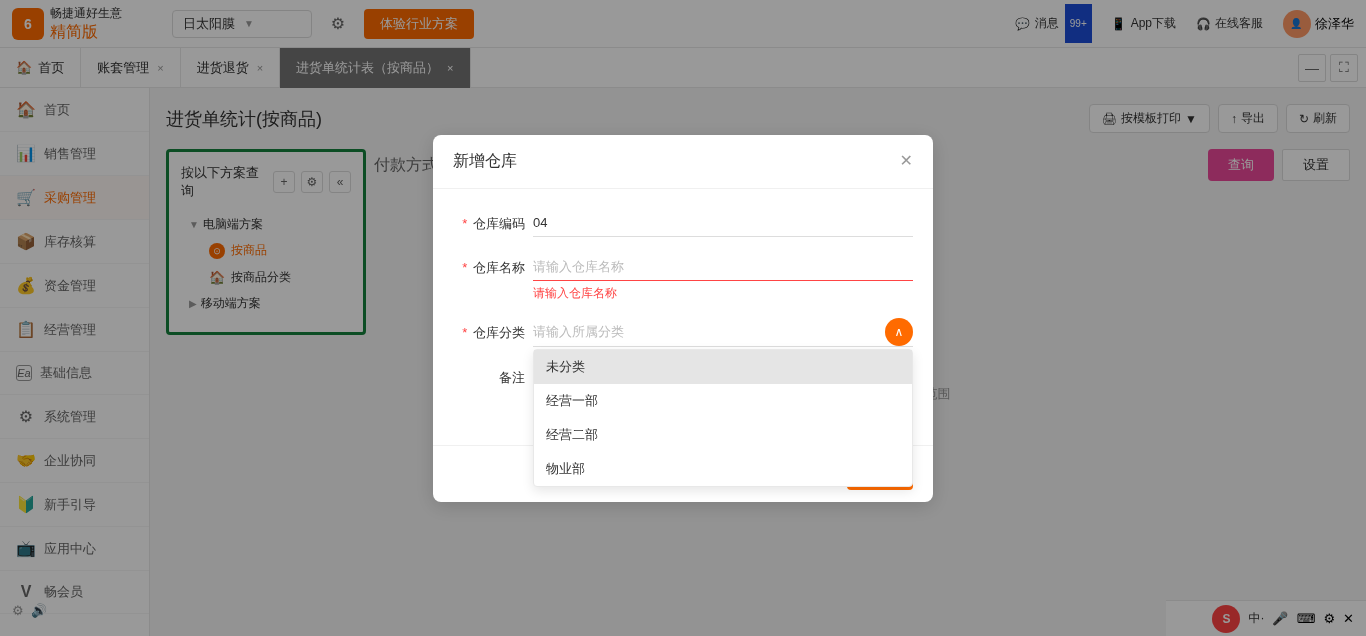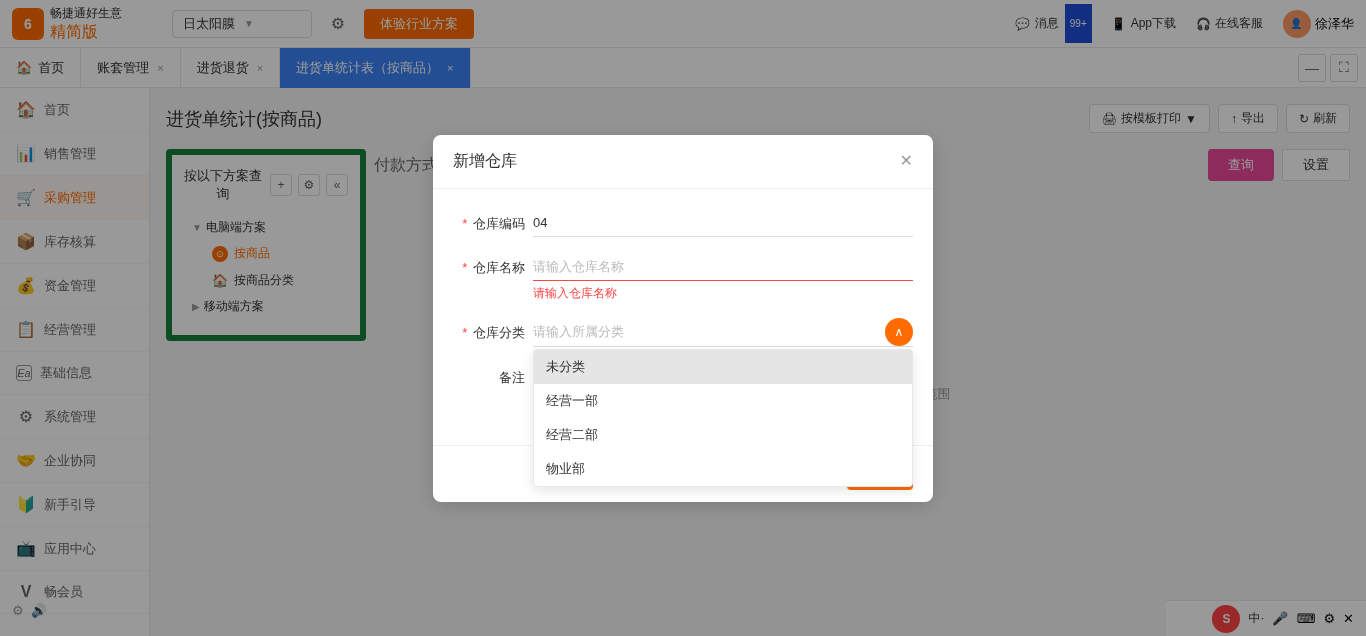--- a/index.html
+++ b/index.html
@@ -124,21 +124,21 @@
       align-items: center;
       padding: 0 16px;
       cursor: pointer;
       color: #333;
       font-size: 13px;
       border-right: 1px solid #e8e8e8;
       gap: 6px;
       white-space: nowrap;
     }
     .tab-item.active {
-      background: #3b82f6;
+      background: #737373;
       color: #fff;
     }
     .tab-close {
       font-size: 11px;
       color: #999;
       cursor: pointer;
       margin-left: 2px;
     }
     .tab-item.active .tab-close { color: #fff; }
     .tab-bar-actions {
@@ -219,25 +219,24 @@
       color: #333;
       font-size: 12px;
       display: flex;
       align-items: center;
       gap: 4px;
     }
 
     
     .filter-section {
       background: #fff;
-      border: 6px solid #15803d;
+      border: 3px solid #15803d;
       border-radius: 4px;
       padding: 12px;
       margin-bottom: 12px;
-      text-align: center;
     }
     .filter-header {
       display: flex;
       align-items: center;
       gap: 8px;
       margin-bottom: 8px;
       color: #333;
       font-size: 13px;
     }
     .filter-actions { display: flex; gap: 6px; }

